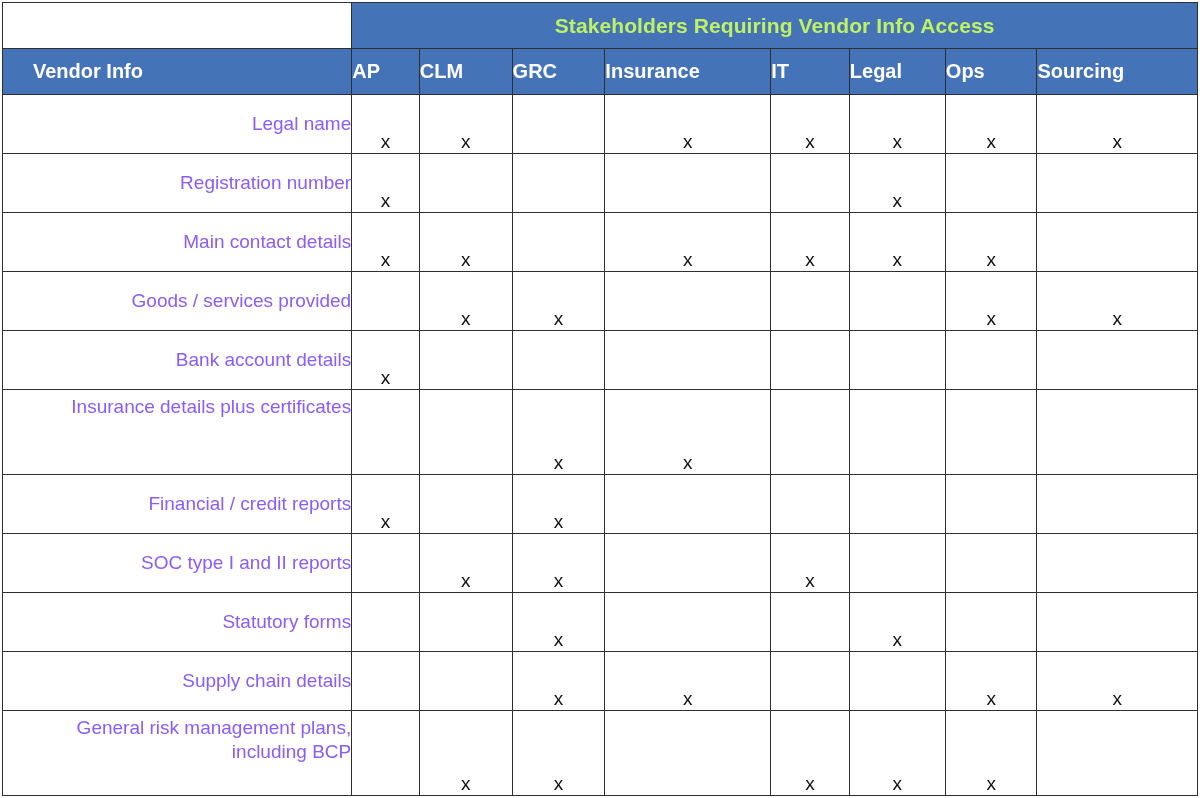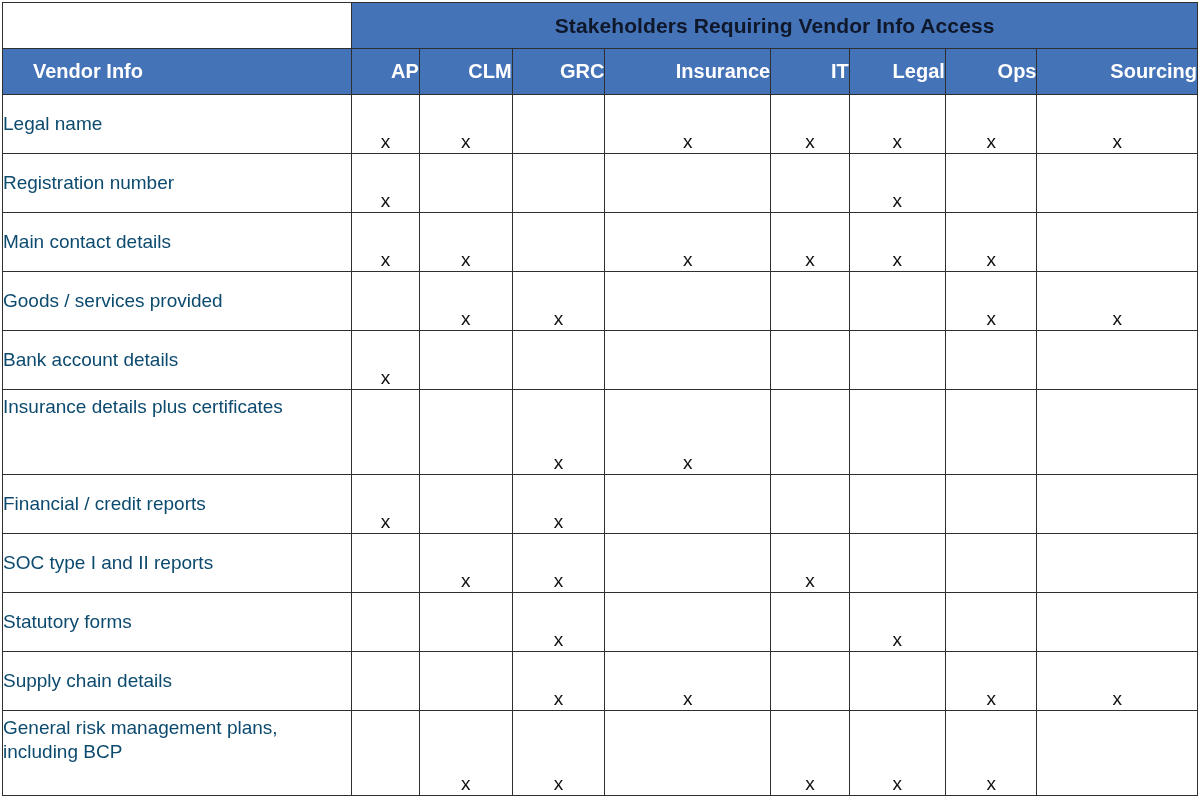--- a/index.html
+++ b/index.html
@@ -43,43 +43,43 @@
 
   .blank-corner {
     background: #ffffff;
     border-top: 1px solid #ffffff;
     border-left: 1px solid #ffffff;
     border-right: 1px solid #2f2f2f;
     border-bottom: 1px solid #2f2f2f;
   }
   .group-header {
     background: #4573b8;
-    color: #0f172a;
+    color: #bef264;
     font-weight: bold;
     font-size: 21px;
     text-align: center;
     height: 45px;
     letter-spacing: 0.1px;
   }
   .col-header {
     background: #4573b8;
     color: #ffffff;
     font-weight: bold;
     font-size: 20px;
-    text-align: right;
+    text-align: left;
     height: 45px;
   }
   .col-header.left {
     text-align: left;
     padding-left: 30px;
   }
   td.row-label {
     font-size: 19px;
-    color: #0c4a6e;
-    text-align: left;
+    color: #8b5cf6;
+    text-align: right;
     padding-left: 18px;
     padding-right: 6px;
     line-height: 1.25;
   }
   td.mark {
     font-size: 19px;
     color: #111111;
     text-align: center;
     vertical-align: bottom;
     padding-bottom: 6px;

